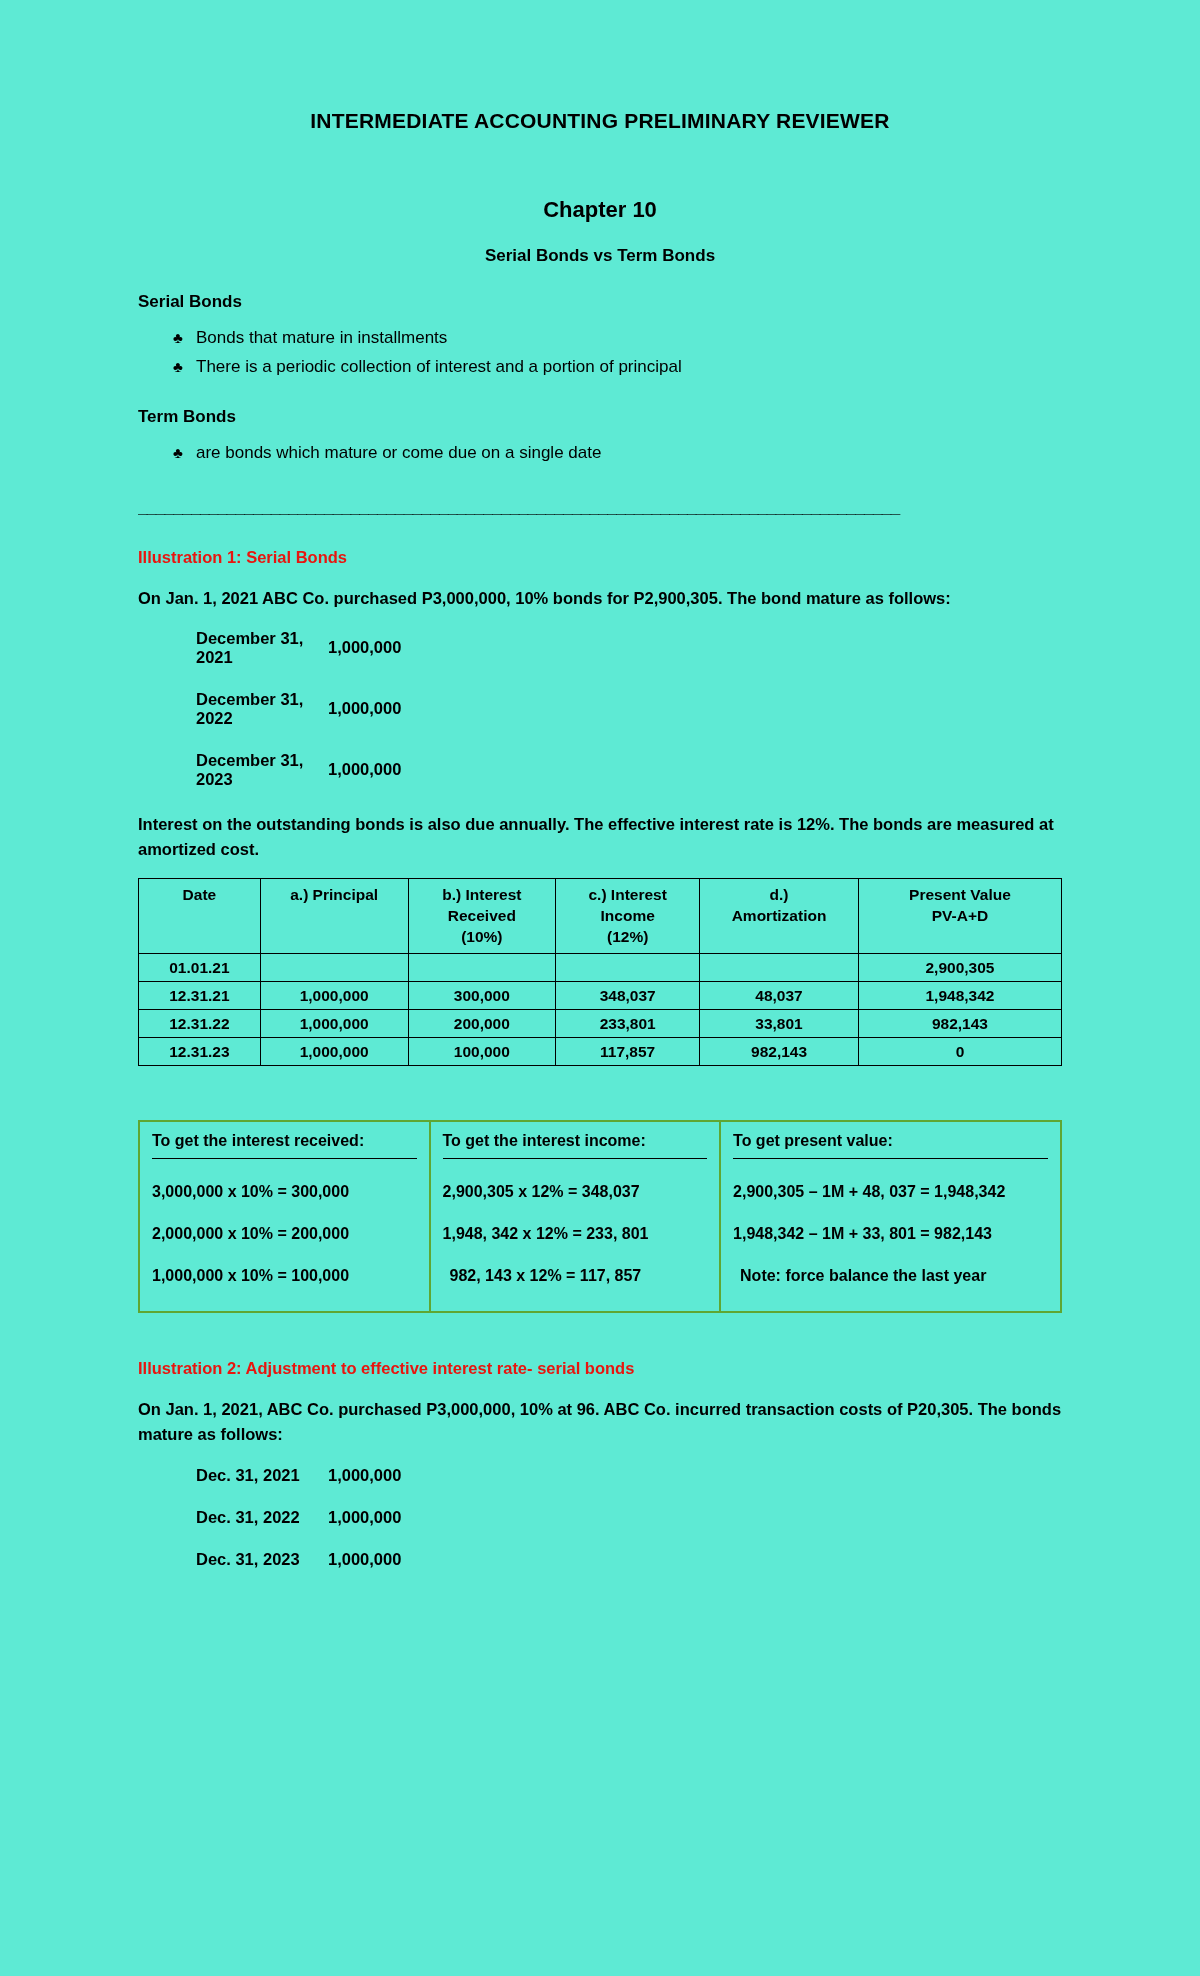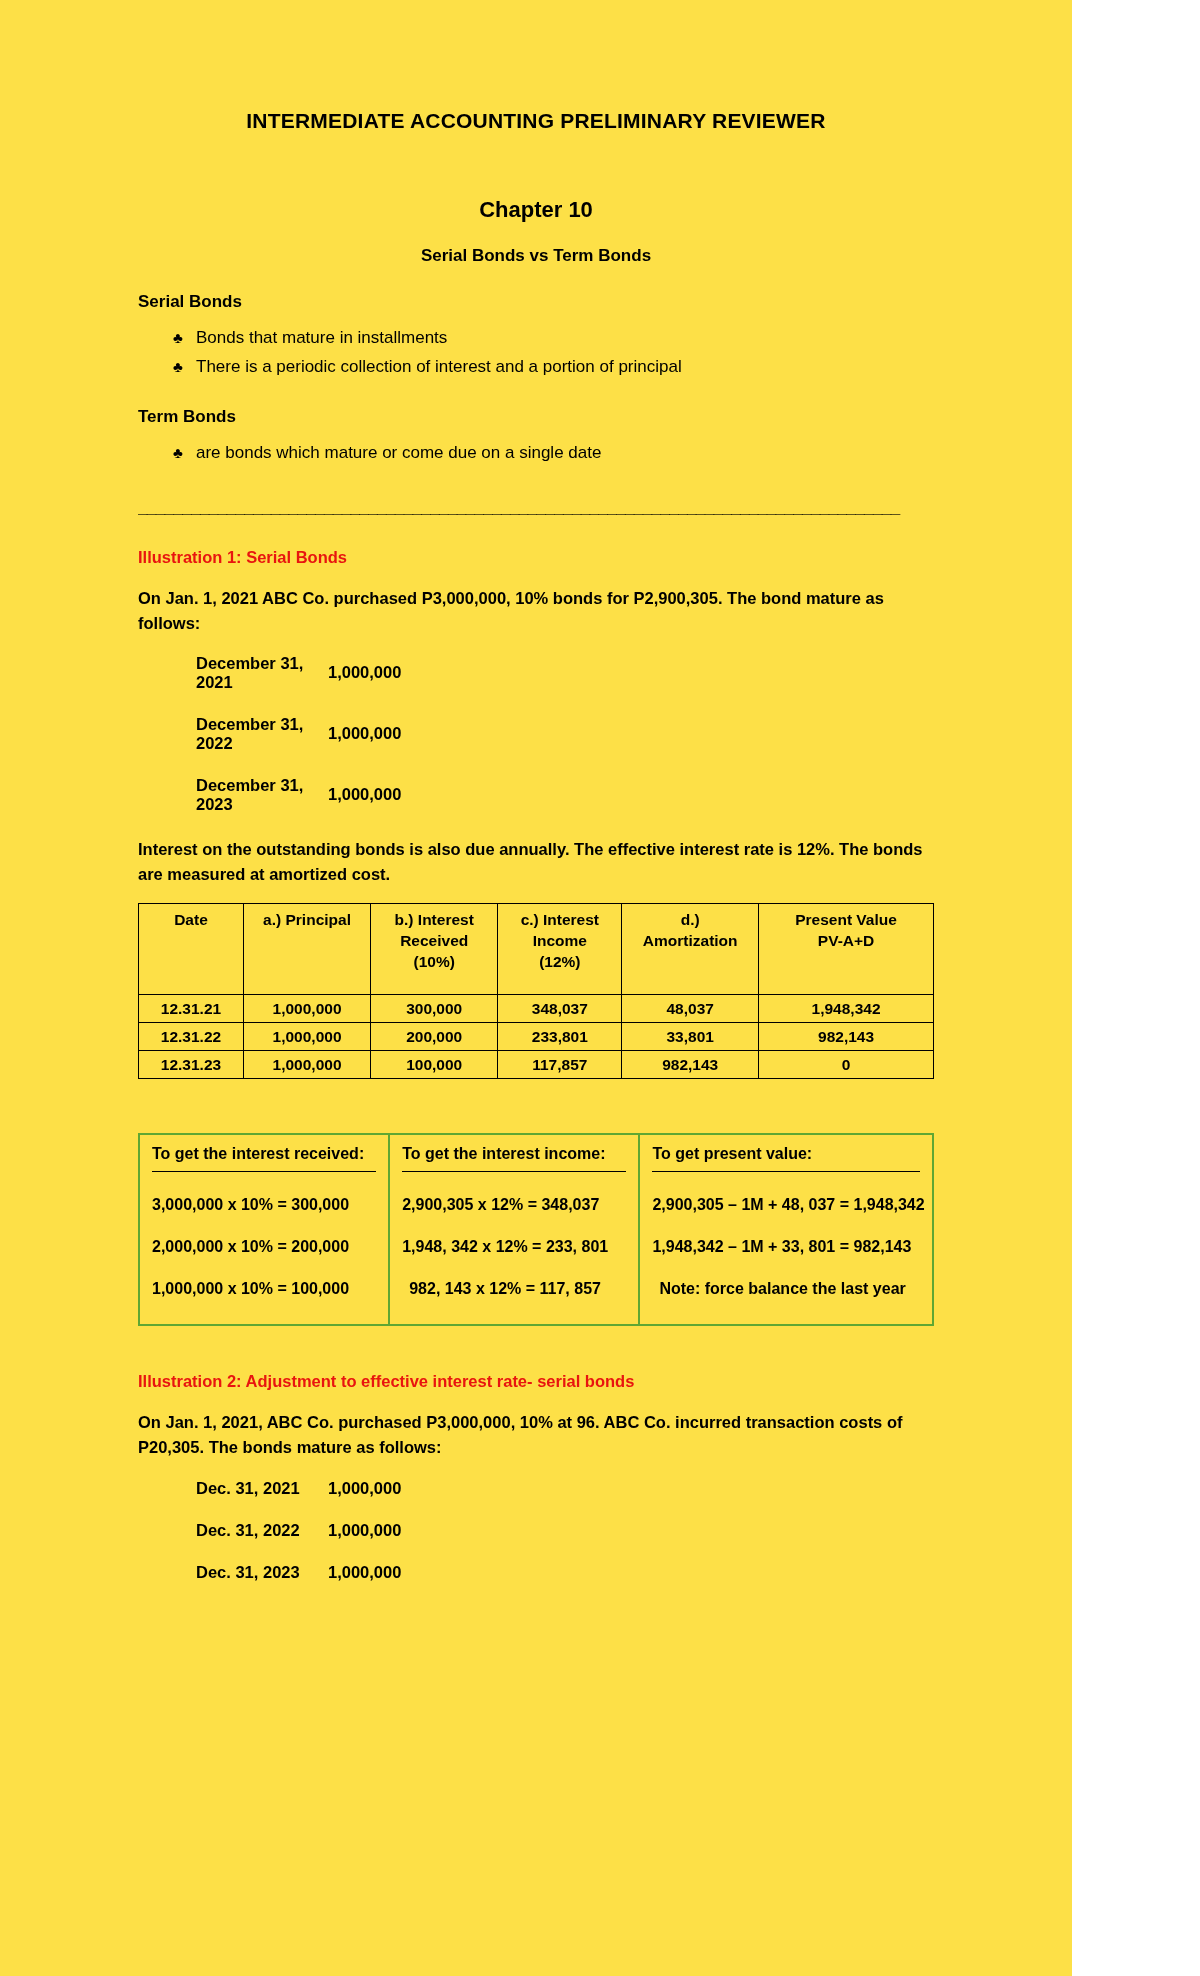--- a/index.html
+++ b/index.html
@@ -9,23 +9,23 @@
   }
   body {
     width: 1200px;
     height: 1976px;
     font-family: "Liberation Sans", sans-serif;
     color: #000000;
     -webkit-font-smoothing: antialiased;
   }
   .page {
     position: relative;
-    width: 1072px;
+    width: 1200px;
     height: 1976px;
-    background: #fde047;
+    background: #5eead4;
     box-sizing: border-box;
     padding: 95px 138px 0 138px;
   }
   .doc-title {
     text-align: center;
     font-size: 21px;
     font-weight: bold;
     letter-spacing: 0.2px;
     margin: 0 0 0 0;
     padding-top: 14px;
@@ -117,21 +117,21 @@
   }
   table.amort th, table.amort td {
     border: 1.6px solid #000000;
     font-size: 15.5px;
     font-weight: bold;
     text-align: center;
     padding: 3px 4px;
     line-height: 1.36;
     box-sizing: border-box;
   }
-  table.amort th { vertical-align: top; padding-top: 5px; padding-bottom: 22px; }
+  table.amort th { vertical-align: top; padding-top: 5px; padding-bottom: 6px; }
   table.amort td { height: 25px; }
   .col-date { width: 13.2%; }
   .col-prin { width: 16.0%; }
   .col-rcv  { width: 16.0%; }
   .col-inc  { width: 15.6%; }
   .col-amort{ width: 17.2%; }
   .col-pv   { width: 22.0%; }
 
   
   table.greenbox {
@@ -249,20 +249,28 @@
           <div>d.)</div>
           <div>Amortization</div>
         </th>
         <th class="col-pv">
           <div>Present Value</div>
           <div>PV-A+D</div>
         </th>
       </tr>
     </thead>
     <tbody>
+      <tr>
+        <td>01.01.21</td>
+        <td></td>
+        <td></td>
+        <td></td>
+        <td></td>
+        <td>2,900,305</td>
+      </tr>
       <tr>
         <td>12.31.21</td>
         <td>1,000,000</td>
         <td>300,000</td>
         <td>348,037</td>
         <td>48,037</td>
         <td>1,948,342</td>
       </tr>
       <tr>
         <td>12.31.22</td>

